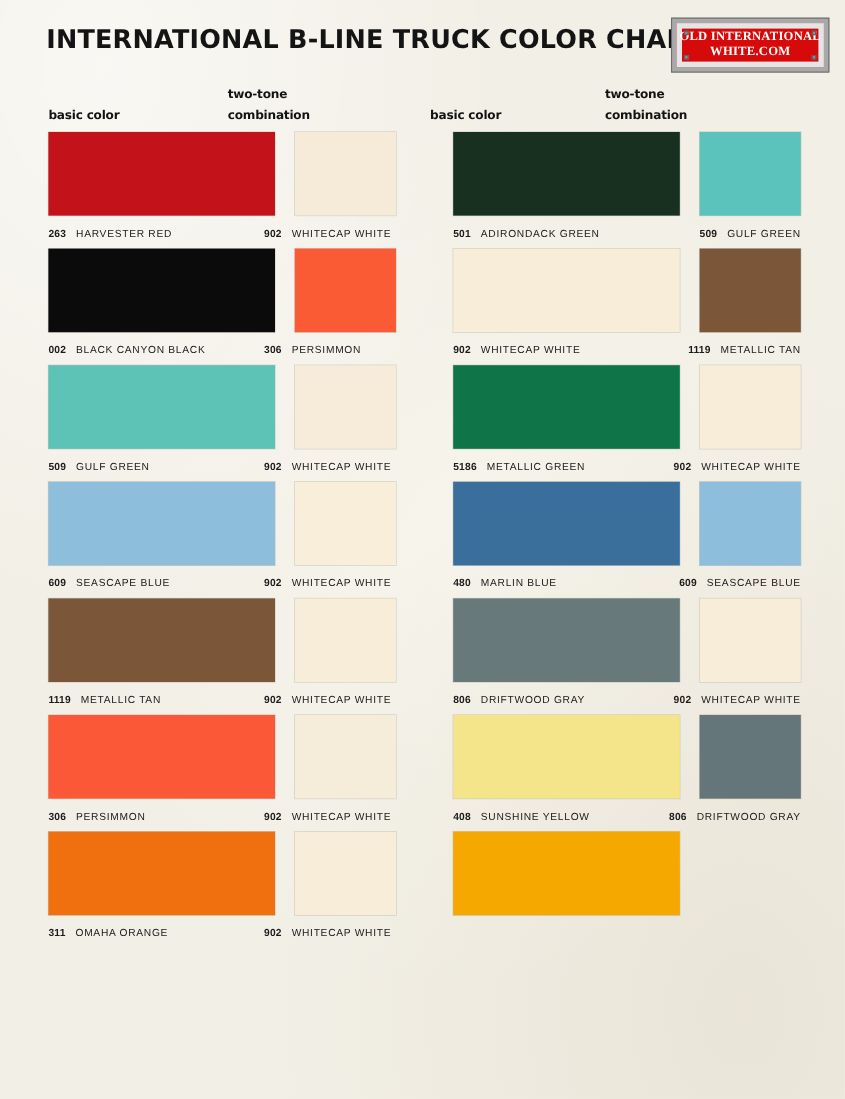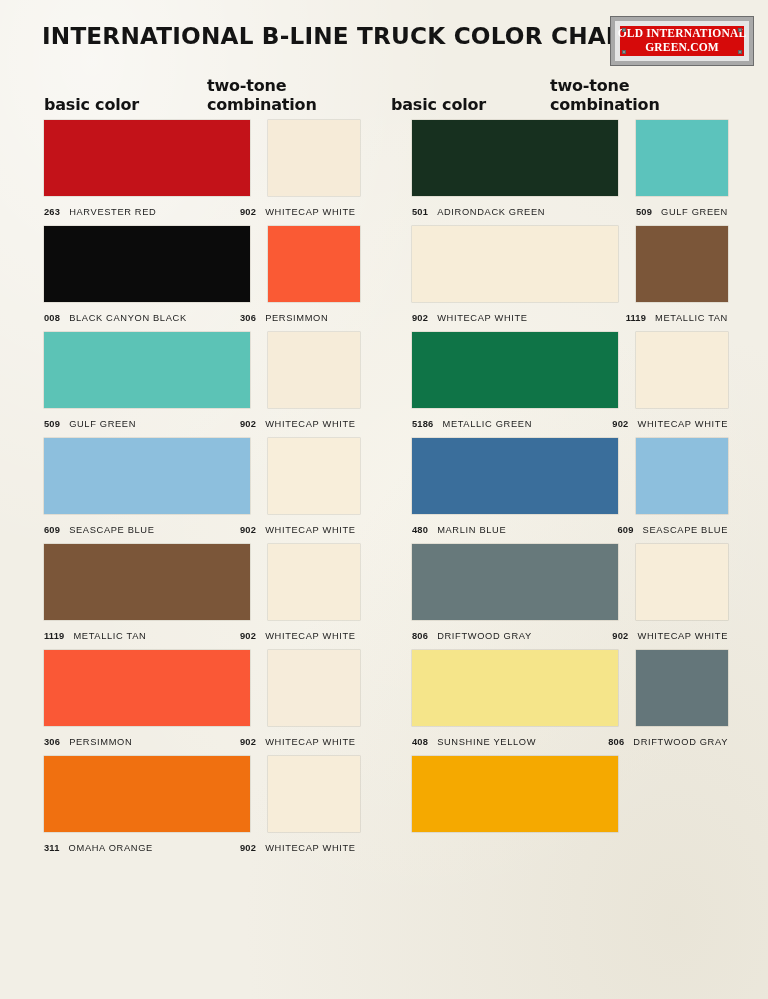--- a/index.html
+++ b/index.html
@@ -104,21 +104,21 @@
     position: absolute;
     top: 72px;
     left: 0;
     width: 768px;
     height: 42px;
   }
   .col-head {
     position: absolute;
     font-family: "DejaVu Sans", sans-serif;
     font-weight: bold;
-    font-size: 16px;
+    font-size: 11px;
     line-height: 19px;
     color: #131313;
     letter-spacing: -0.2px;
     white-space: pre-line;
   }
   .ch-basic-1  { left: 44px;  bottom: 0; }
   .ch-two-1    { left: 207px; bottom: 0; }
   .ch-basic-2  { left: 391px; bottom: 0; }
   .ch-two-2    { left: 550px; bottom: 0; }
 
@@ -192,21 +192,21 @@
   <div class="header">
     <div class="chart-title">INTERNATIONAL B-LINE TRUCK COLOR CHART</div>
 
     <div class="logo-plate">
       <div class="logo-inner">
         <span class="rivet tl"></span>
         <span class="rivet tr"></span>
         <span class="rivet bl"></span>
         <span class="rivet br"></span>
         <div class="logo-line">OLD INTERNATIONAL</div>
-        <div class="logo-line">GREEN.COM</div>
+        <div class="logo-line">WHITE.COM</div>
       </div>
     </div>
   </div>
 
   <div class="col-heads">
     <div class="col-head ch-basic-1">basic color</div>
     <div class="col-head ch-two-1">two-tone
 combination</div>
     <div class="col-head ch-basic-2">basic color</div>
     <div class="col-head ch-two-2">two-tone
@@ -224,21 +224,21 @@
             <div class="lbl basic-lbl"><span class="code">263</span><span class="name">HARVESTER RED</span></div>
             <div class="lbl combo-lbl"><span class="code">902</span><span class="name">WHITECAP WHITE</span></div>
           </div>
         </div>
         <div class="row">
           <div class="swatch-line">
             <div class="swatch basic" title="001 BLACK CANYON BLACK" style="background: rgb(11, 11, 11);"></div>
             <div class="swatch combo" title="306 PERSIMMON" style="background: rgb(250, 90, 52);"></div>
           </div>
           <div class="label-line">
-            <div class="lbl basic-lbl"><span class="code">008</span><span class="name">BLACK CANYON BLACK</span></div>
+            <div class="lbl basic-lbl"><span class="code">002</span><span class="name">BLACK CANYON BLACK</span></div>
             <div class="lbl combo-lbl"><span class="code">306</span><span class="name">PERSIMMON</span></div>
           </div>
         </div>
         <div class="row">
           <div class="swatch-line">
             <div class="swatch basic" title="509 GULF GREEN" style="background: rgb(92, 195, 182);"></div>
             <div class="swatch combo" title="902 WHITECAP WHITE" style="background: rgb(246, 236, 217);"></div>
           </div>
           <div class="label-line">
             <div class="lbl basic-lbl"><span class="code">509</span><span class="name">GULF GREEN</span></div>

